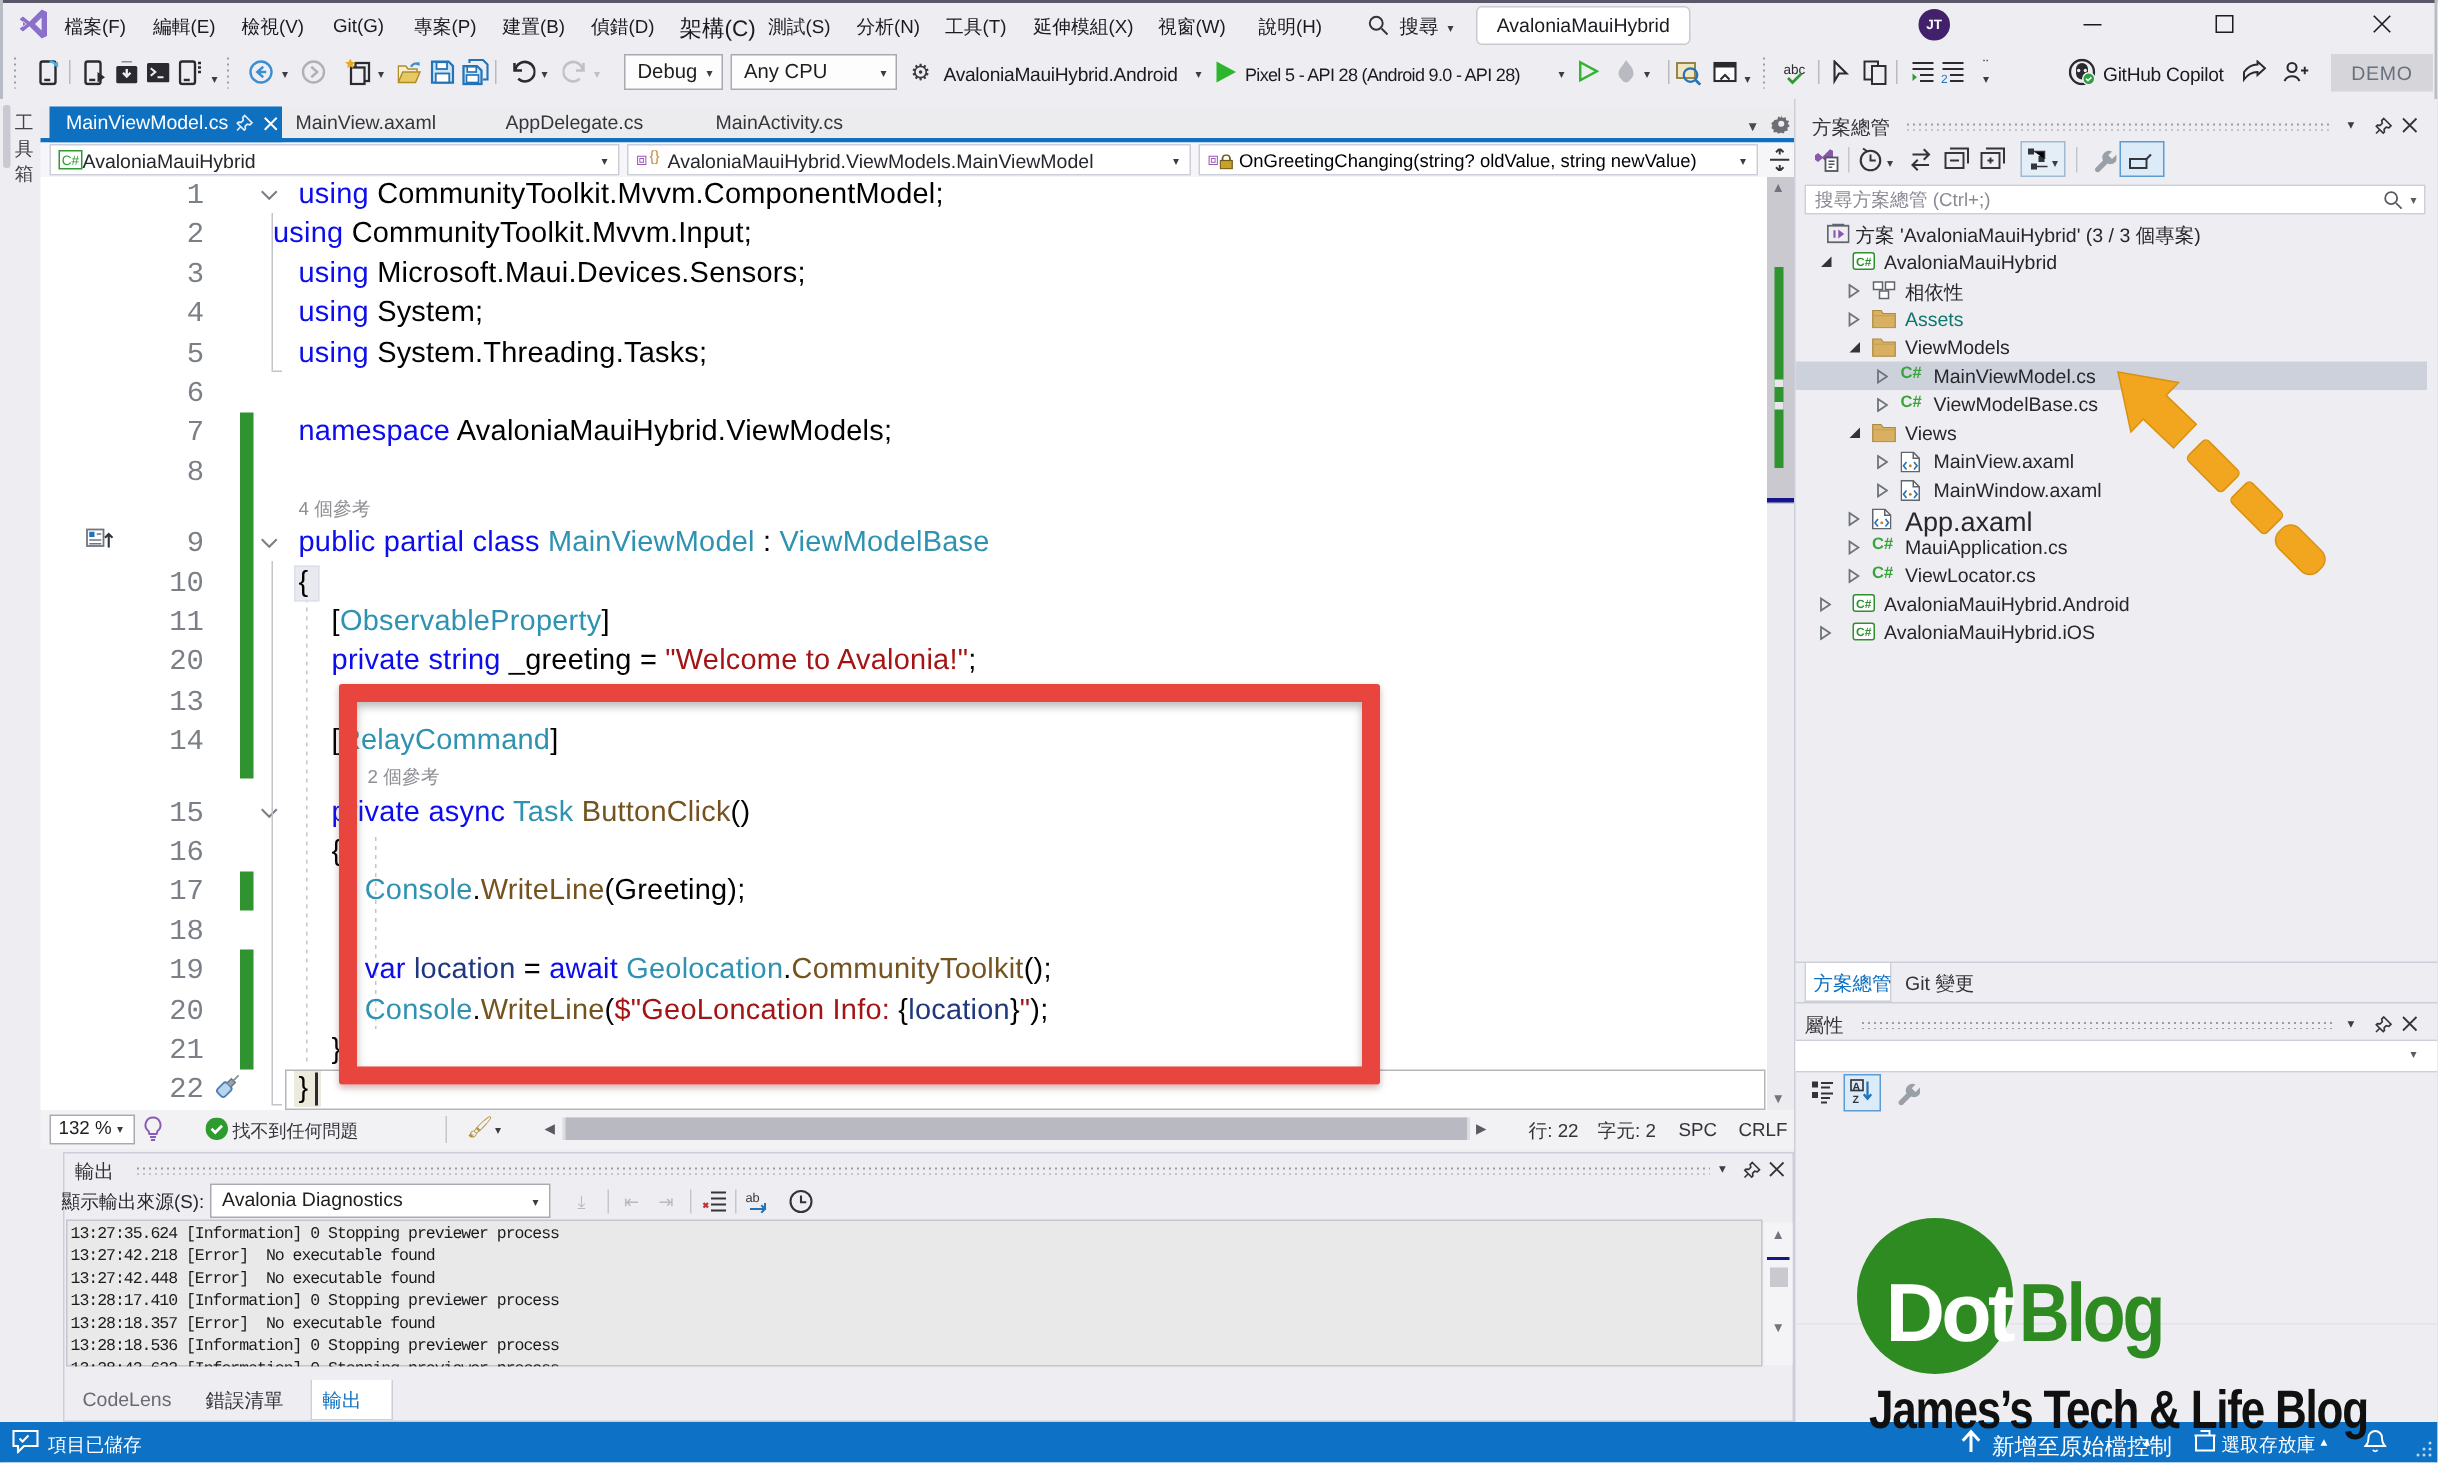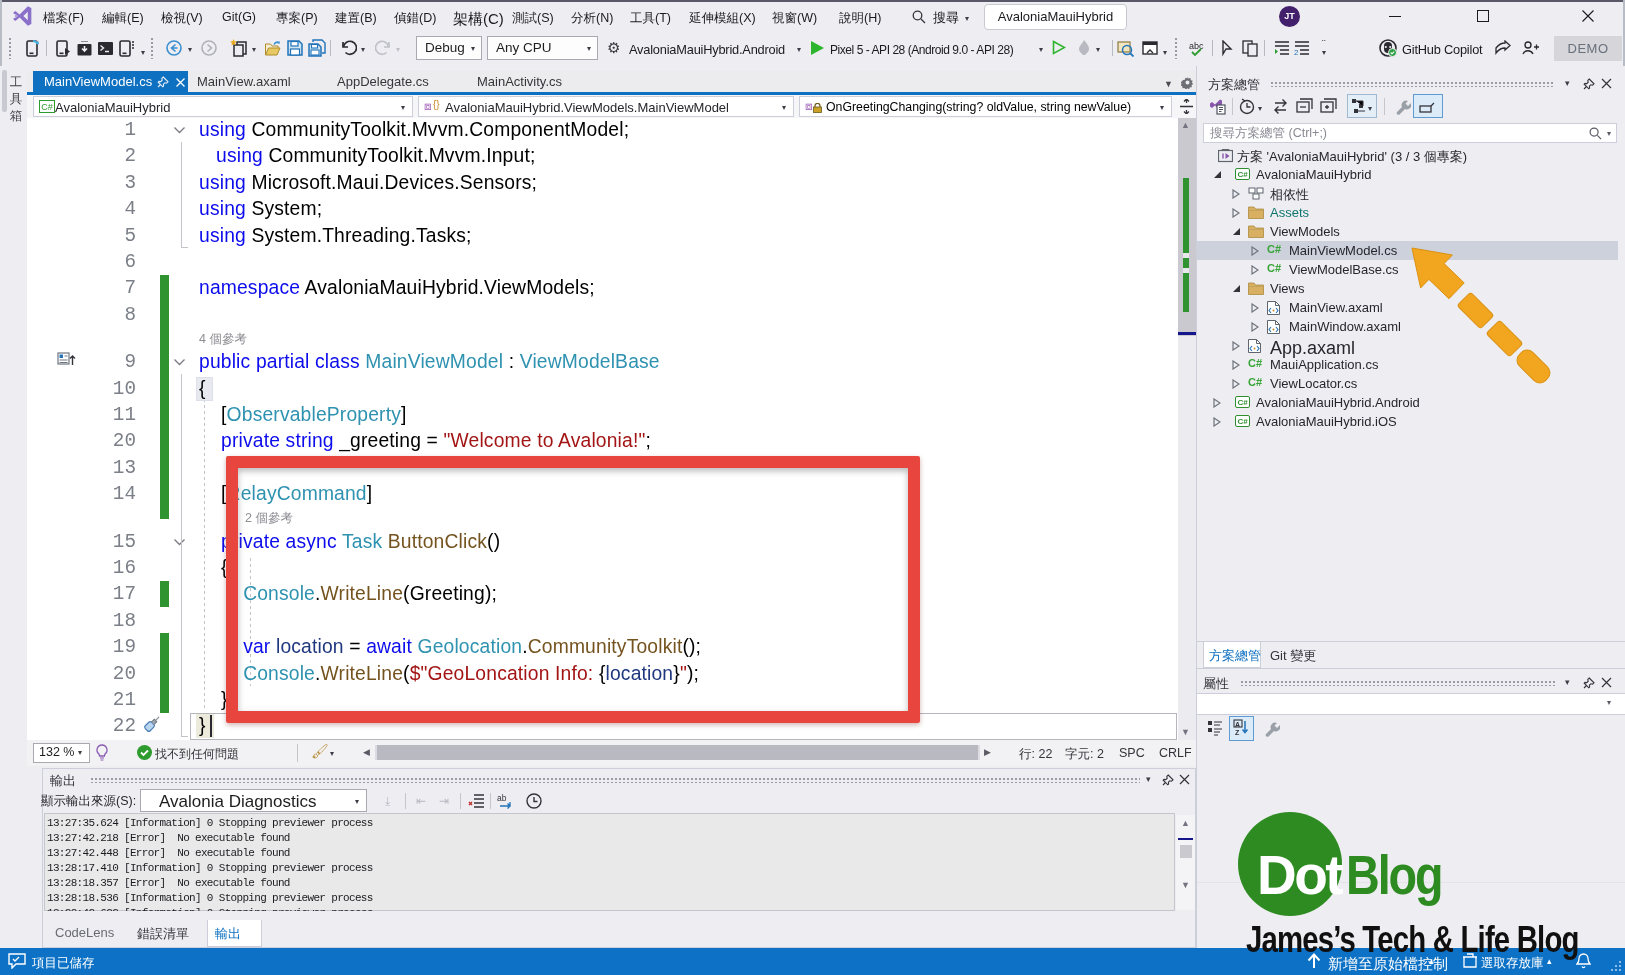--- a/index.html
+++ b/index.html
@@ -291,21 +291,21 @@
 <div class="guide-d" style="left:250px;top:558px;height:128px"></div>
 <div class="abs" style="left:196px;top:377px;width:17px;height:24px;background:#e8eaf0;border:1px solid #dce0ea"></div>
 <div class="abs" style="left:196px;top:714px;width:18px;height:24px;background:#eceadb"></div>
 <svg class="abs" style="left:57px;top:352px" width="19" height="19" viewBox="0 0 19 19">
     <rect x="1" y="1" width="11" height="11" fill="#fff" stroke="#6e7681" stroke-width="1.2"></rect>
     <rect x="2.5" y="2.5" width="3.5" height="3.5" fill="#2273b8"></rect>
     <path d="M7.5 4 h3 M2.5 8 h8 M2.5 10.5 h8" stroke="#6e7681" stroke-width="1"></path>
     <path d="M15.5 13 V4 M13 6.5 l2.5-2.5 2.5 2.5" stroke="#33333a" stroke-width="1.4" fill="none"></path>
   </svg>
 <div class="cline" style="left:199.0px;top:117.0px"><span class="k">using</span> CommunityToolkit.Mvvm.ComponentModel;</div>
-<div class="cline" style="left:216px;top:143.4px"><span class="k">using</span> CommunityToolkit.Mvvm.Input;</div>
+<div class="cline" style="left:182px;top:143.4px"><span class="k">using</span> CommunityToolkit.Mvvm.Input;</div>
 <div class="cline" style="left:199.0px;top:169.8px"><span class="k">using</span> Microsoft.Maui.Devices.Sensors;</div>
 <div class="cline" style="left:199.0px;top:196.2px"><span class="k">using</span> System;</div>
 <div class="cline" style="left:199.0px;top:222.6px"><span class="k">using</span> System.Threading.Tasks;</div>
 <div class="cline" style="left:199.0px;top:275.4px"><span class="k">namespace</span> AvaloniaMauiHybrid.ViewModels;</div>
 <div class="cline" style="left:199.0px;top:349.2px"><span class="k">public</span> <span class="k">partial</span> <span class="k">class</span> <span class="c">MainViewModel</span> : <span class="c">ViewModelBase</span></div>
 <div class="cline" style="left:199.0px;top:375.6px">{</div>
 <div class="cline" style="left:199.0px;top:402.0px">    [<span class="c">ObservableProperty</span>]</div>
 <div class="cline" style="left:199.0px;top:428.4px">    <span class="k">private</span> <span class="k">string</span> _greeting = <span class="s">"Welcome to Avalonia!"</span>;</div>
 <div class="cline" style="left:199.0px;top:481.2px">    [<span class="c">RelayCommand</span>]</div>
 <div class="cline" style="left:199.0px;top:528.6px">    <span class="k">private</span> <span class="k">async</span> <span class="c">Task</span> <span class="m">ButtonClick</span>()</div>
@@ -366,21 +366,21 @@
 <div class="abs" style="left:1146px;top:774px;font-size:9px;color:#3c3c46">▾</div>
 <svg class="abs" style="left:1162px;top:774px" width="12" height="12" viewBox="0 0 12 12">
     <path d="M6.2 1 L11 5.8 L9.6 7.2 L7.8 6.8 L6.4 8.2 L6.6 10 L5.8 10.8 L1.2 6.2 L2 5.4 L3.8 5.6 L5.2 4.2 L4.8 2.4 z" fill="none" stroke="#33333a" stroke-width="1.1"></path>
     <path d="M1 11 L3.5 8.5" stroke="#33333a" stroke-width="1.1"></path>
   </svg>
 <svg class="abs" style="left:1179px;top:774px" width="11" height="11" viewBox="0 0 11 11">
     <path d="M1 1 L10 10 M10 1 L1 10" stroke="#33333a" stroke-width="1.2"></path>
   </svg>
 <div class="abs" style="left:41px;top:793px;font-size:12.5px;color:#26262c">顯示輸出來源(S):</div>
 <div class="abs" style="left:140px;top:789px;width:227px;height:23px;background:#fff;border:1px solid #a9a9b2">
-    <span style="position:absolute;left:18px;top:2px;font-size:17px">Avalonia Diagnostics</span>
+    <span style="position:absolute;left:7px;top:2px;font-size:13px">Avalonia Diagnostics</span>
     <span style="position:absolute;right:7px;top:7px;font-size:8px;color:#3c3c46">▾</span>
   </div>
 <div class="abs" style="left:385px;top:794px;font-size:12px;color:#b9b9c2">⤓</div>
 <div class="abs" style="left:405px;top:793px;width:1px;height:16px;background:#c5c5cc"></div>
 <div class="abs" style="left:416px;top:794px;font-size:12px;color:#b9b9c2">⇤</div>
 <div class="abs" style="left:439px;top:794px;font-size:12px;color:#b9b9c2">⇥</div>
 <div class="abs" style="left:460px;top:793px;width:1px;height:16px;background:#c5c5cc"></div>
 <svg class="abs" style="left:468px;top:793px" width="17" height="16" viewBox="0 0 17 16">
     <path d="M6 2 h10 M6 6 h10 M6 10 h10 M6 14 h10" stroke="#33333a" stroke-width="1.4"></path>
     <path d="M1 9 l3 3 M4 9 l-3 3" stroke="#c03535" stroke-width="1.6"></path>

